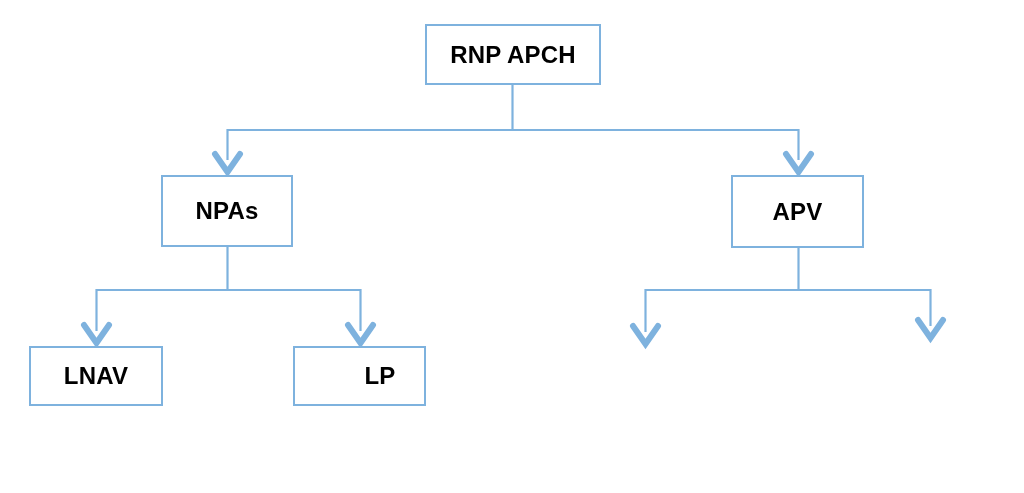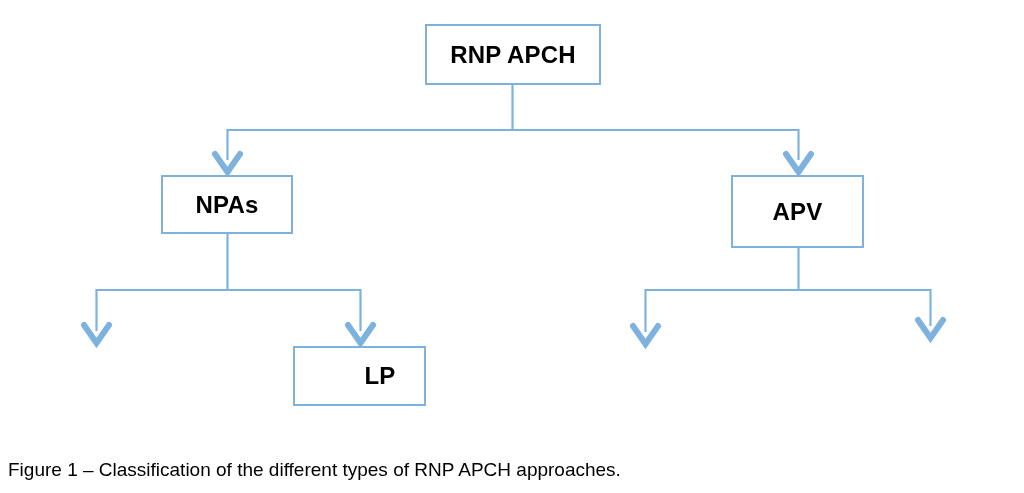--- a/index.html
+++ b/index.html
@@ -48,21 +48,21 @@
     background: var(--box-fill);
     border: 2.5px solid var(--box-border);
     color: var(--label-text);
     font-weight: bold;
     font-size: 24px;
     letter-spacing: 0.2px;
     text-align: left;
   }
 
   .n-rnp  { left: 425px; top: 24px;  width: 176px; height: 61px; }
-  .n-npas { left: 161px; top: 175px; width: 132px; height: 59px; }
+  .n-npas { left: 161px; top: 175px; width: 132px; height: 72px; }
   .n-apv  { left: 731px; top: 175px; width: 133px; height: 73px; }
   .n-lnav { left: 29px;  top: 346px; width: 134px; height: 60px; }
   .n-lp   { left: 293px; top: 346px; width: 133px; height: 60px; padding-left: 41px; }
   .n-lnavvnav { left: 558px; top: 347px; width: 175px; height: 59px; }
   .n-lpv  { left: 863px; top: 341px; width: 136px; height: 61px; }
 
   .caption {
     position: absolute;
     left: 8px;
     top: 459px;
@@ -105,22 +105,24 @@
   </div>
 
   <div class="node n-npas">
     <span>NPAs</span>
   </div>
 
   <div class="node n-apv">
     <span>APV</span>
   </div>
 
+  <div class="node n-lnav">
+    <span>LNAV</span>
+  </div>
 
   <div class="node n-lp">
     <span>LP</span>
   </div>
 
 
 
-  <div class="caption">Figure 1 – Classification of the different types of RNP APCH approaches.</div>
 
 </div>
 
 </body></html>

